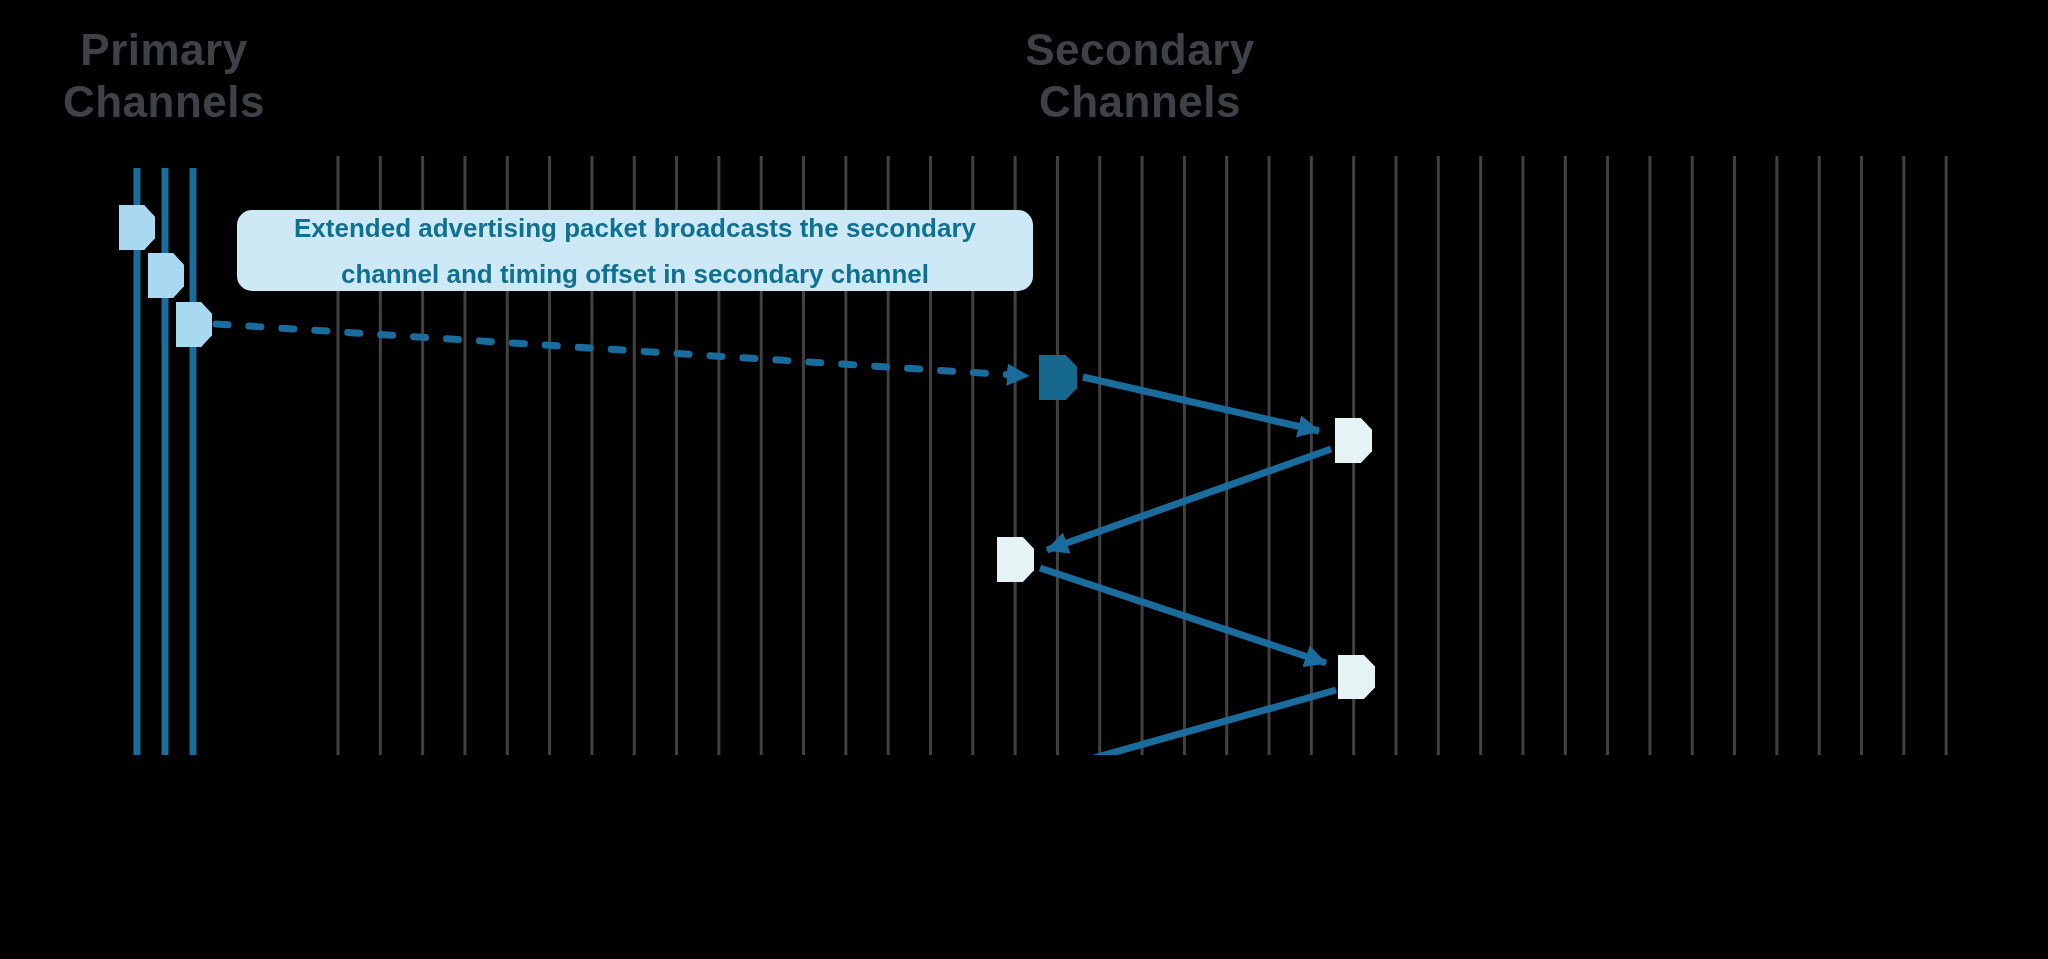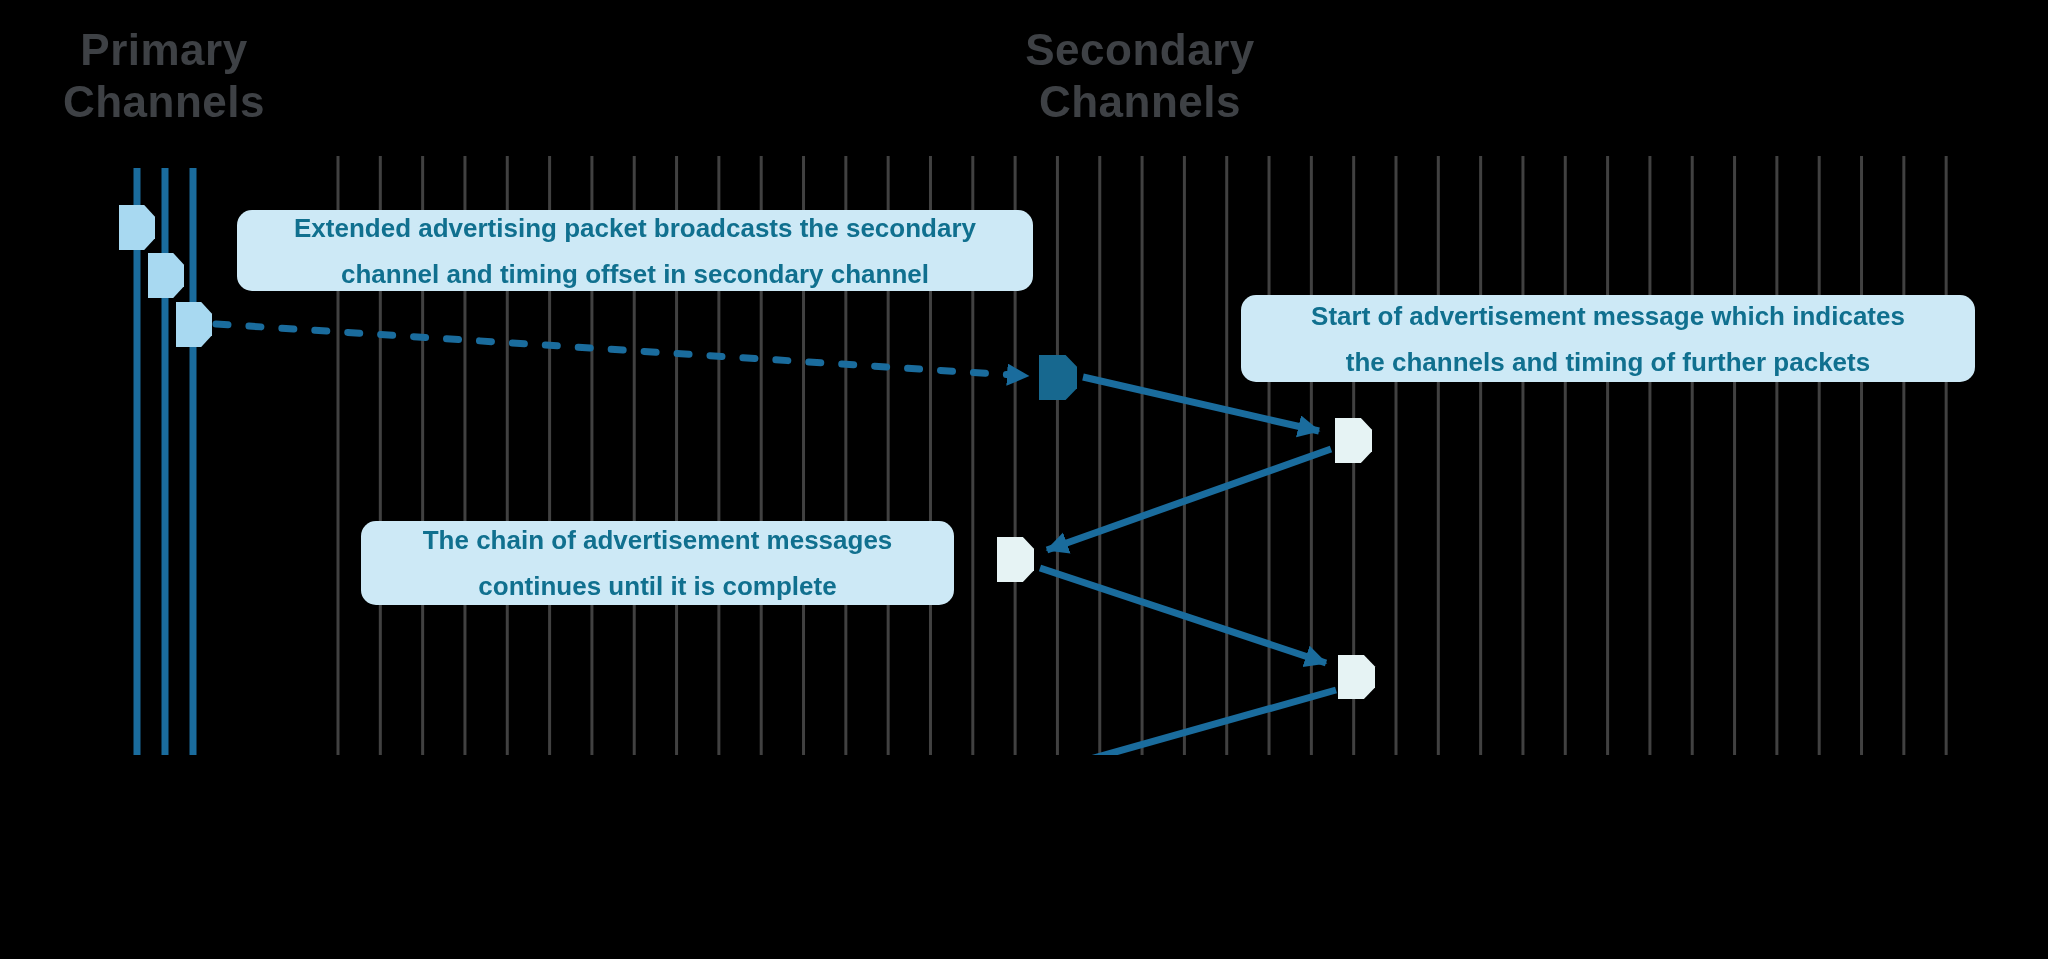--- a/index.html
+++ b/index.html
@@ -133,19 +133,15 @@
 
   <div class="channel-title" id="primary-title">Primary
 Channels</div>
 
   <div class="channel-title" id="secondary-title">Secondary
 Channels</div>
 
   <div class="callout" id="callout-1">Extended advertising packet broadcasts the secondary
 channel and timing offset in secondary channel</div>
 
-  <div class="callout" id="callout-2">Start of advertisement message which indicates
-the channels and timing of further packets</div>
 
-  <div class="callout" id="callout-3">The chain of advertisement messages
-continues until it is complete</div>
 
 </div>
 
 </body></html>

